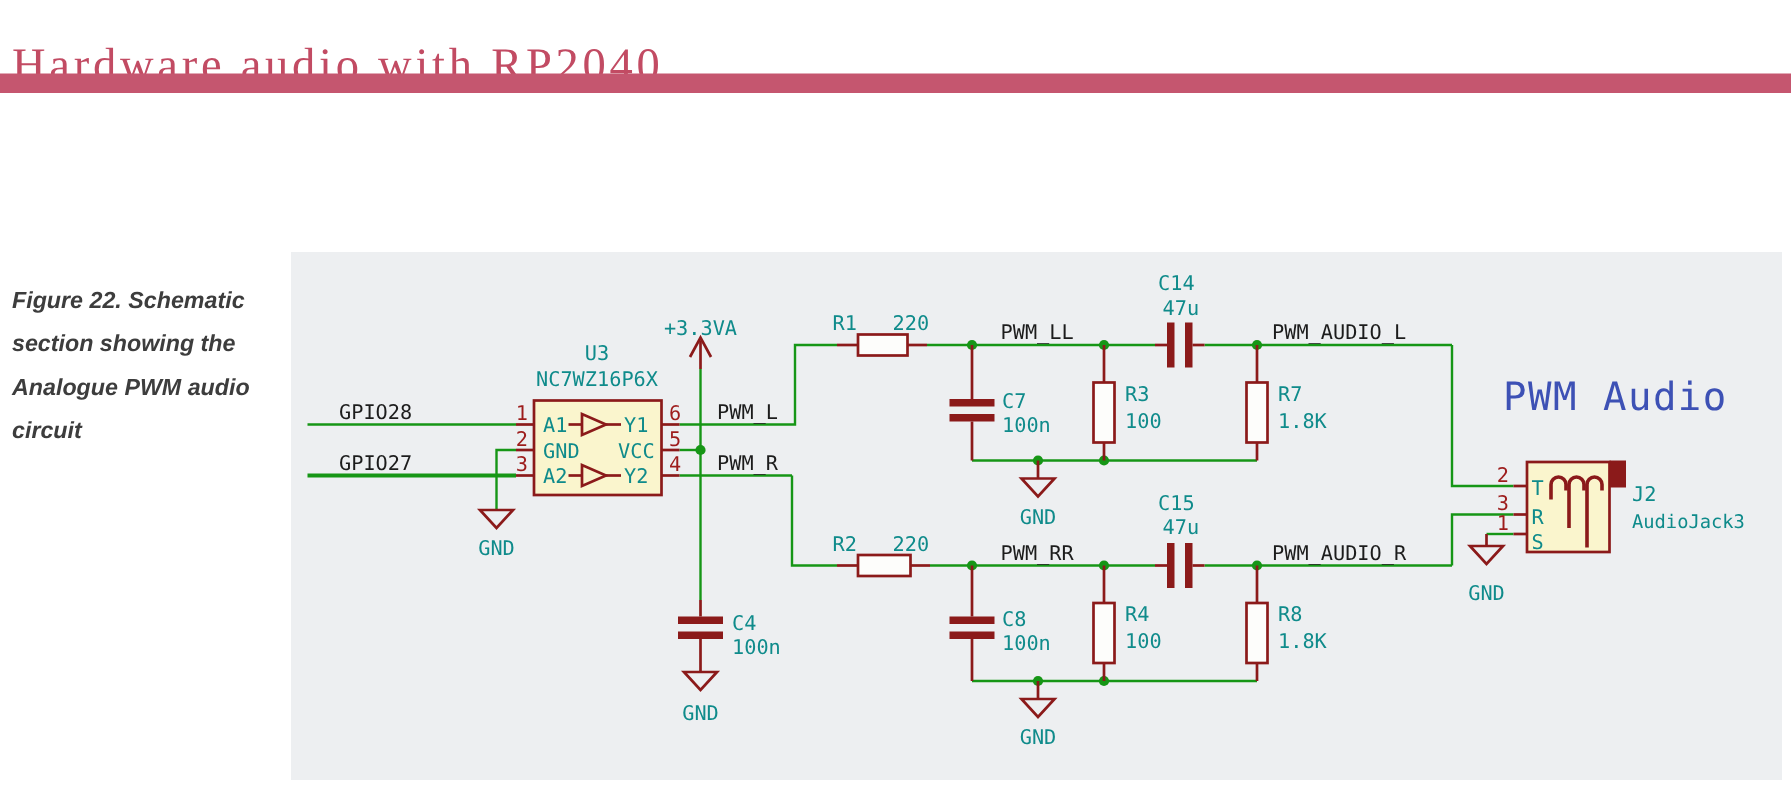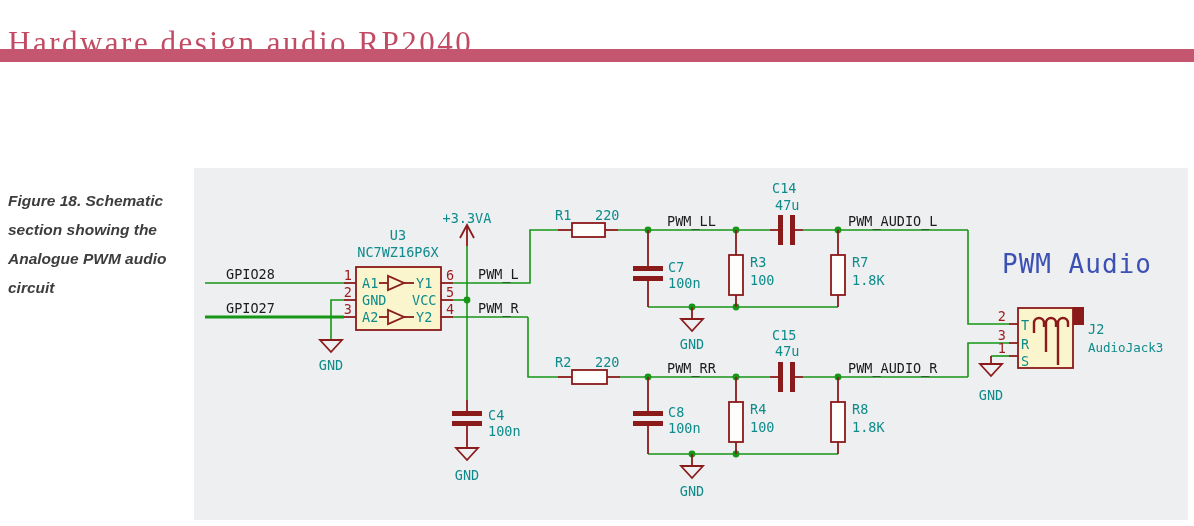--- a/index.html
+++ b/index.html
@@ -23,24 +23,24 @@
   .t-net{fill:#1c1c1c;}
   .t-val{fill:#0f8b8b;}
   .t-pin{fill:#9d1c1c;}
   .t-blue{fill:#3d51b5;font-size:26px;letter-spacing:1px;}
 </style>
 </head>
 <body>
 
 <div class="page">
 
-  <h1 class="doc-title">Hardware design audio RP2040</h1>
+  <h1 class="doc-title">Hardware audio with RP2040</h1>
   <div class="accent-bar"></div>
 
-  <p class="fig-caption">Figure 18. Schematic section showing the Analogue PWM audio circuit</p>
+  <p class="fig-caption">Figure 22. Schematic section showing the Analogue PWM audio circuit</p>
 
   <div class="schem-panel">
     <svg width="994" height="352" viewBox="0 0 994 352">
 
       <g>
 
         <line class="wire" x1="11" y1="115" x2="150" y2="115"></line>
         <line class="wire-thick" x1="11" y1="149" x2="150" y2="149"></line>
 
         <polyline class="wire" points="150,132 137,132 137,172"></polyline>

